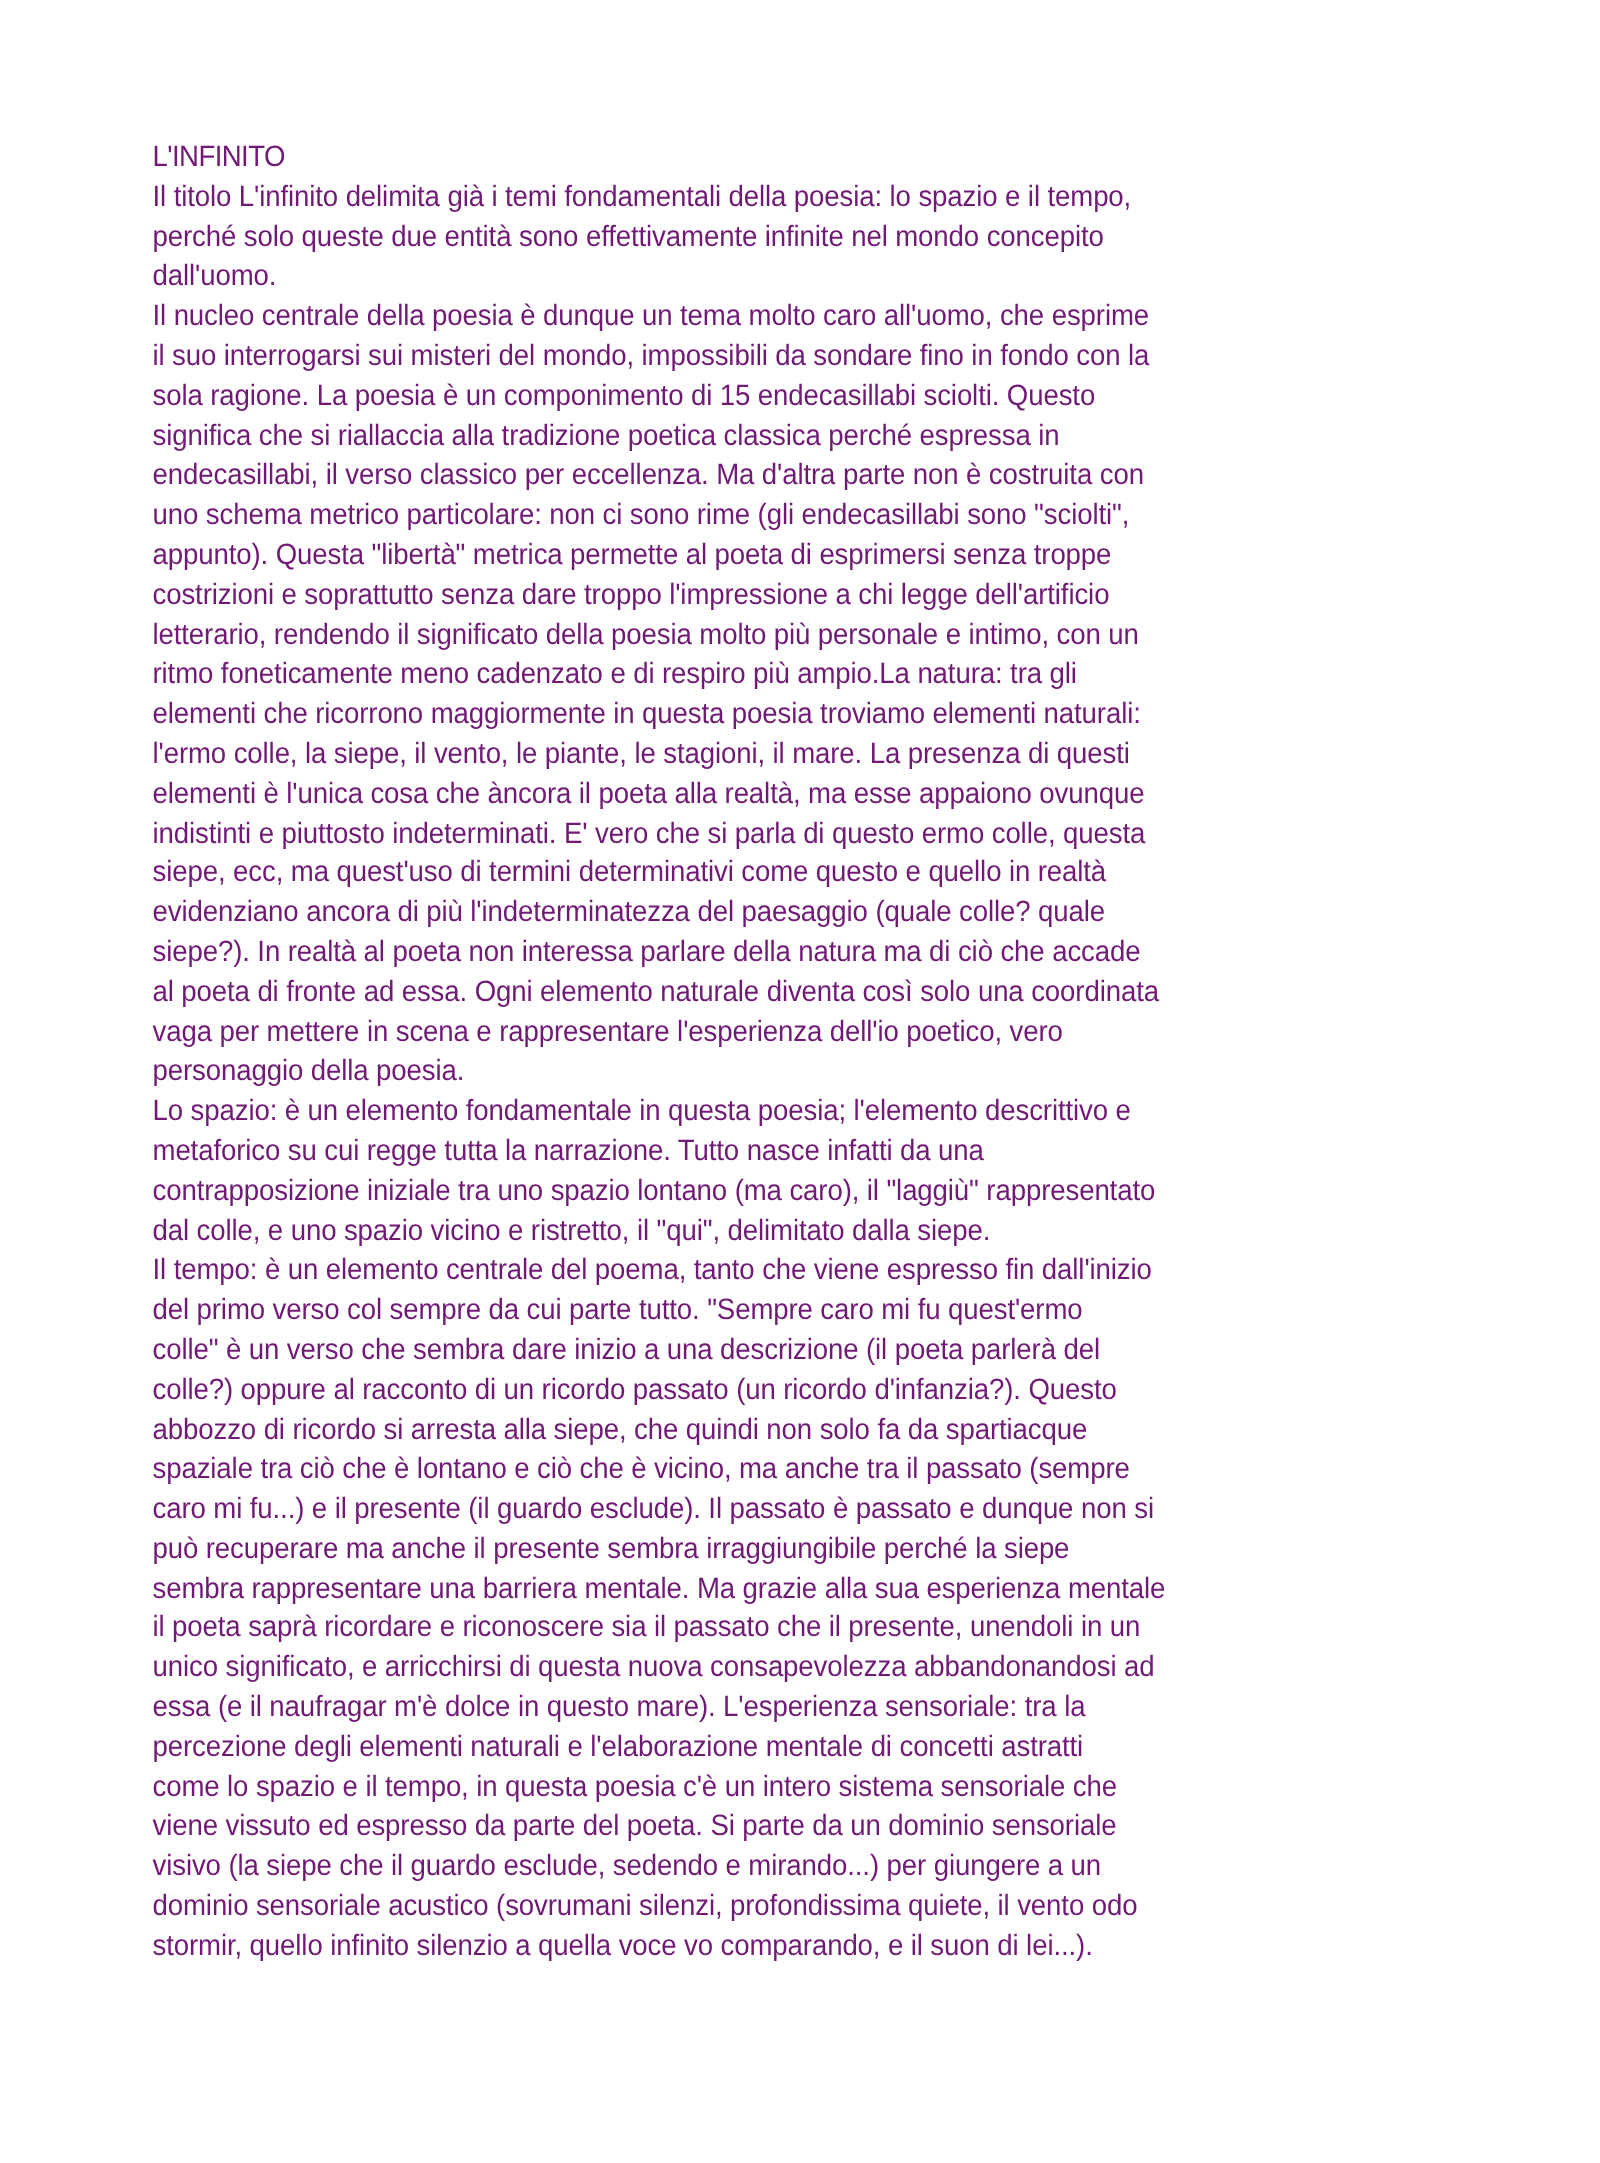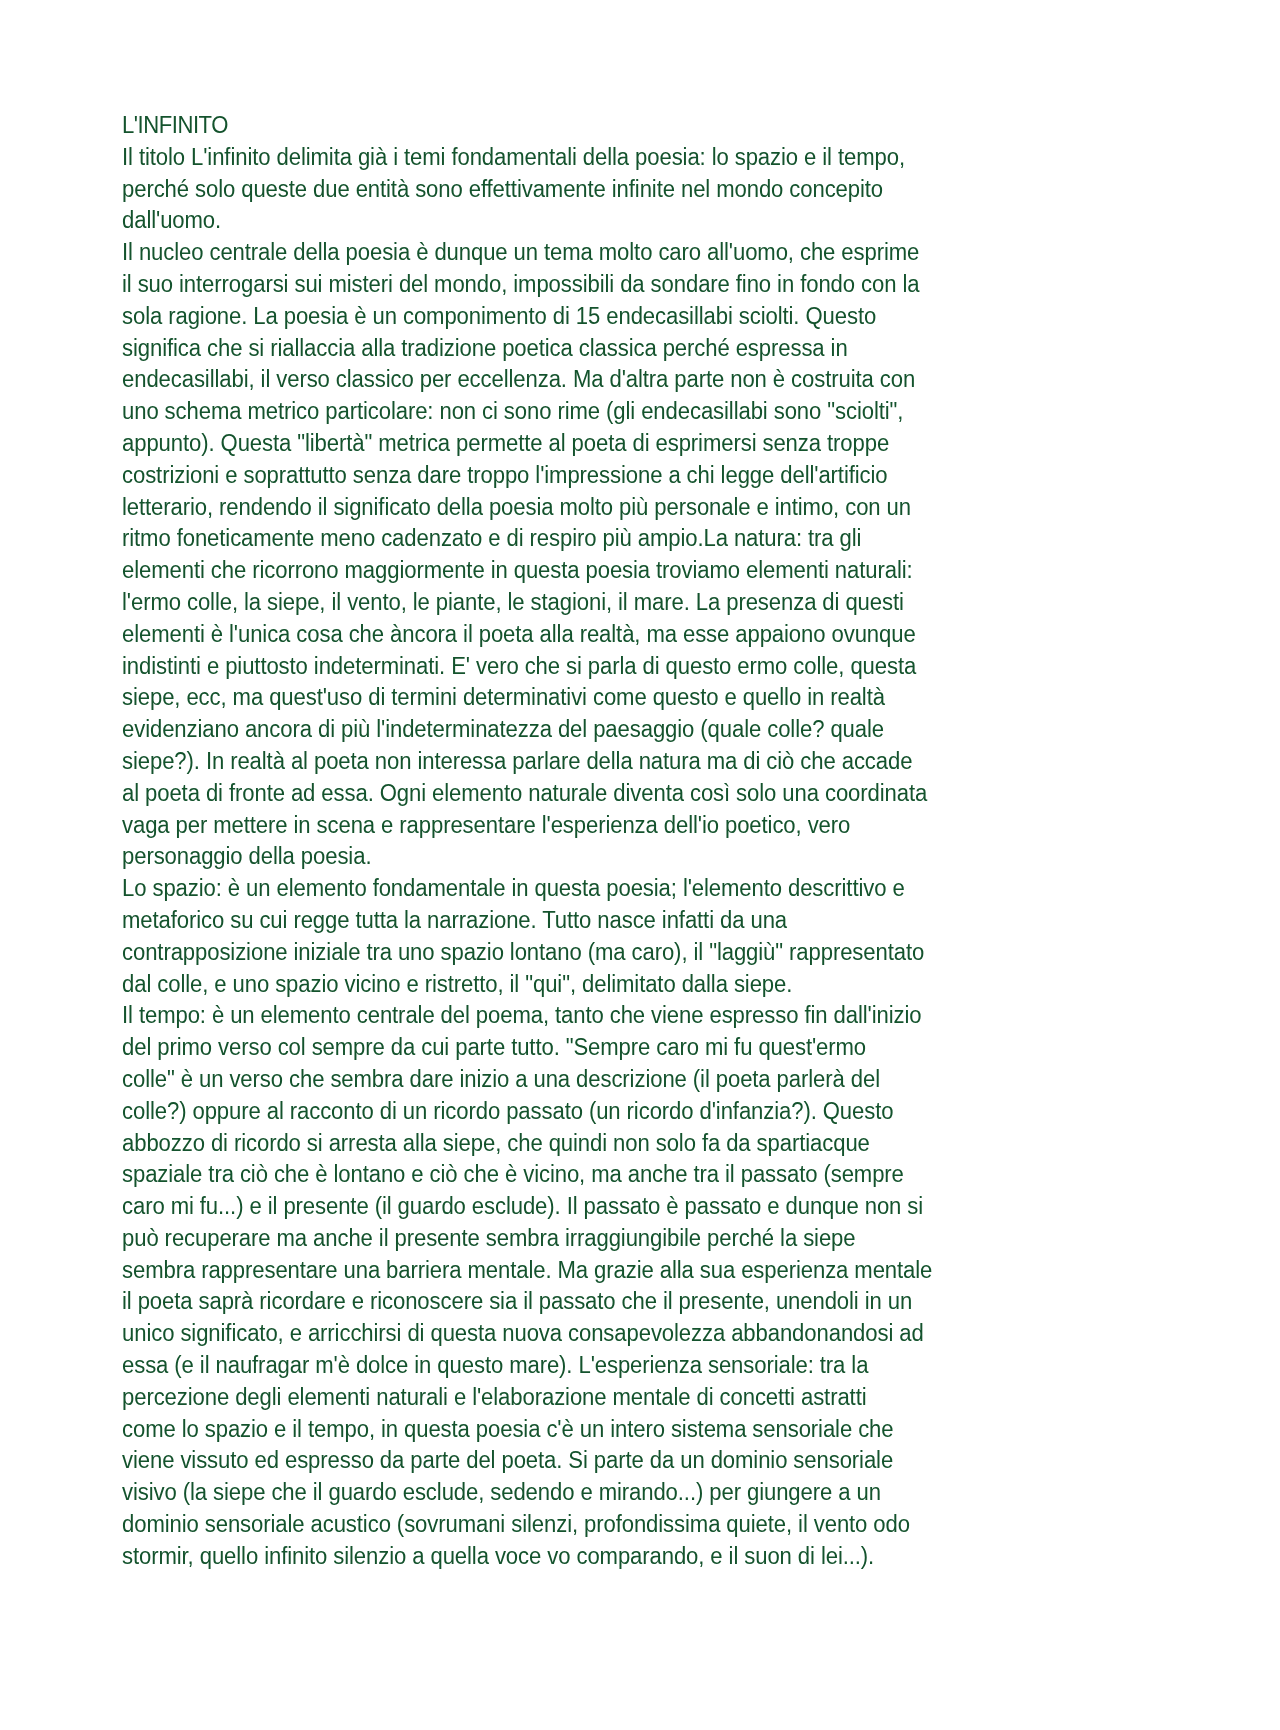--- a/index.html
+++ b/index.html
@@ -19,21 +19,21 @@
       top: 0;
       width: 1280px;
       height: 1730px;
       background: #ffffff;
     }
     .text-block {
       position: absolute;
       left: 122px;
       top: 110px;
       width: 1040px;
-      color: #14532d;
+      color: #701a75;
       font-family: "Liberation Sans", "DejaVu Sans", sans-serif;
       font-size: 23.5px;
       line-height: 31.8px;
       letter-spacing: -0.1px;
     }
     .line {
       display: block;
       white-space: nowrap;
       transform-origin: left center;
       transform: scaleX(0.94);

